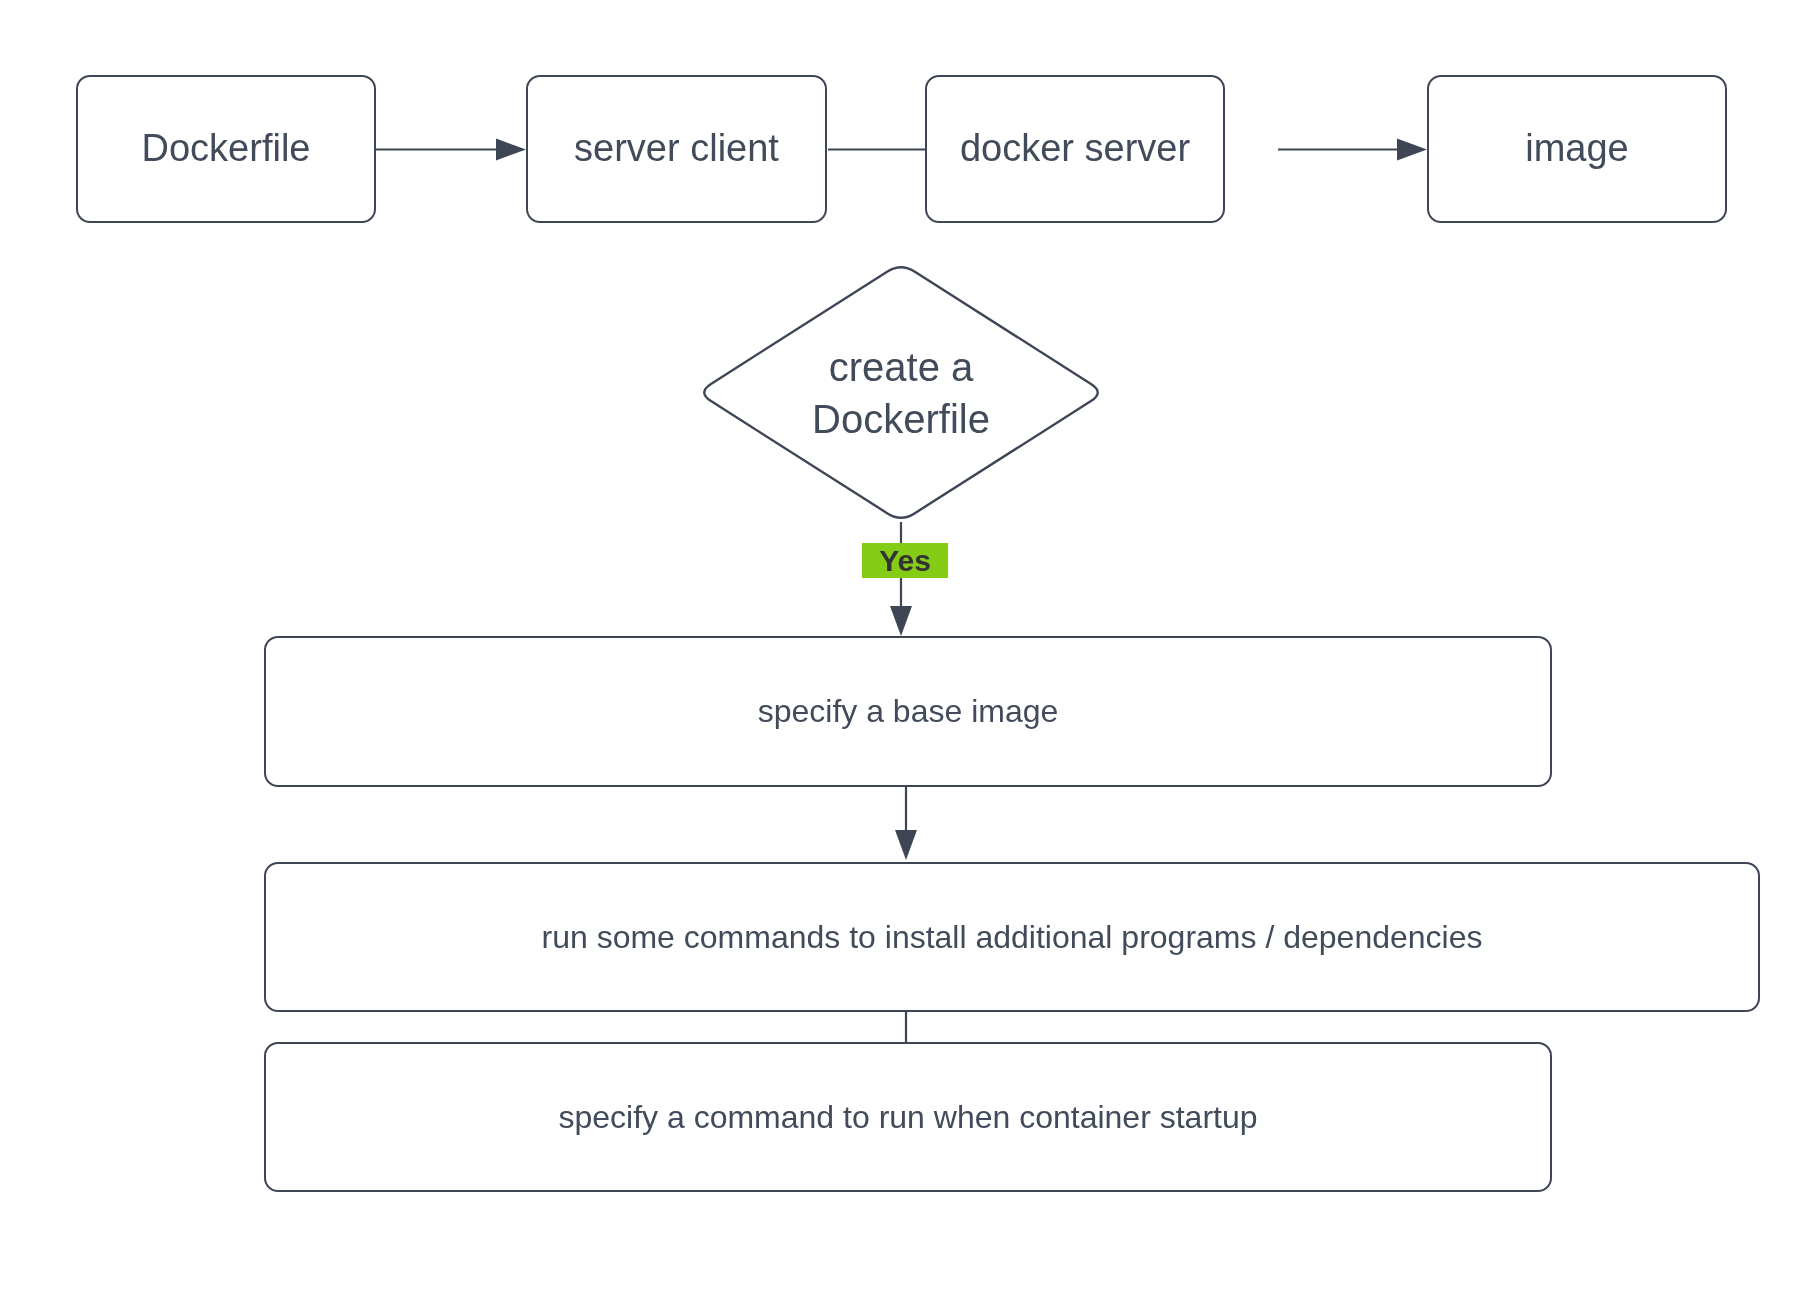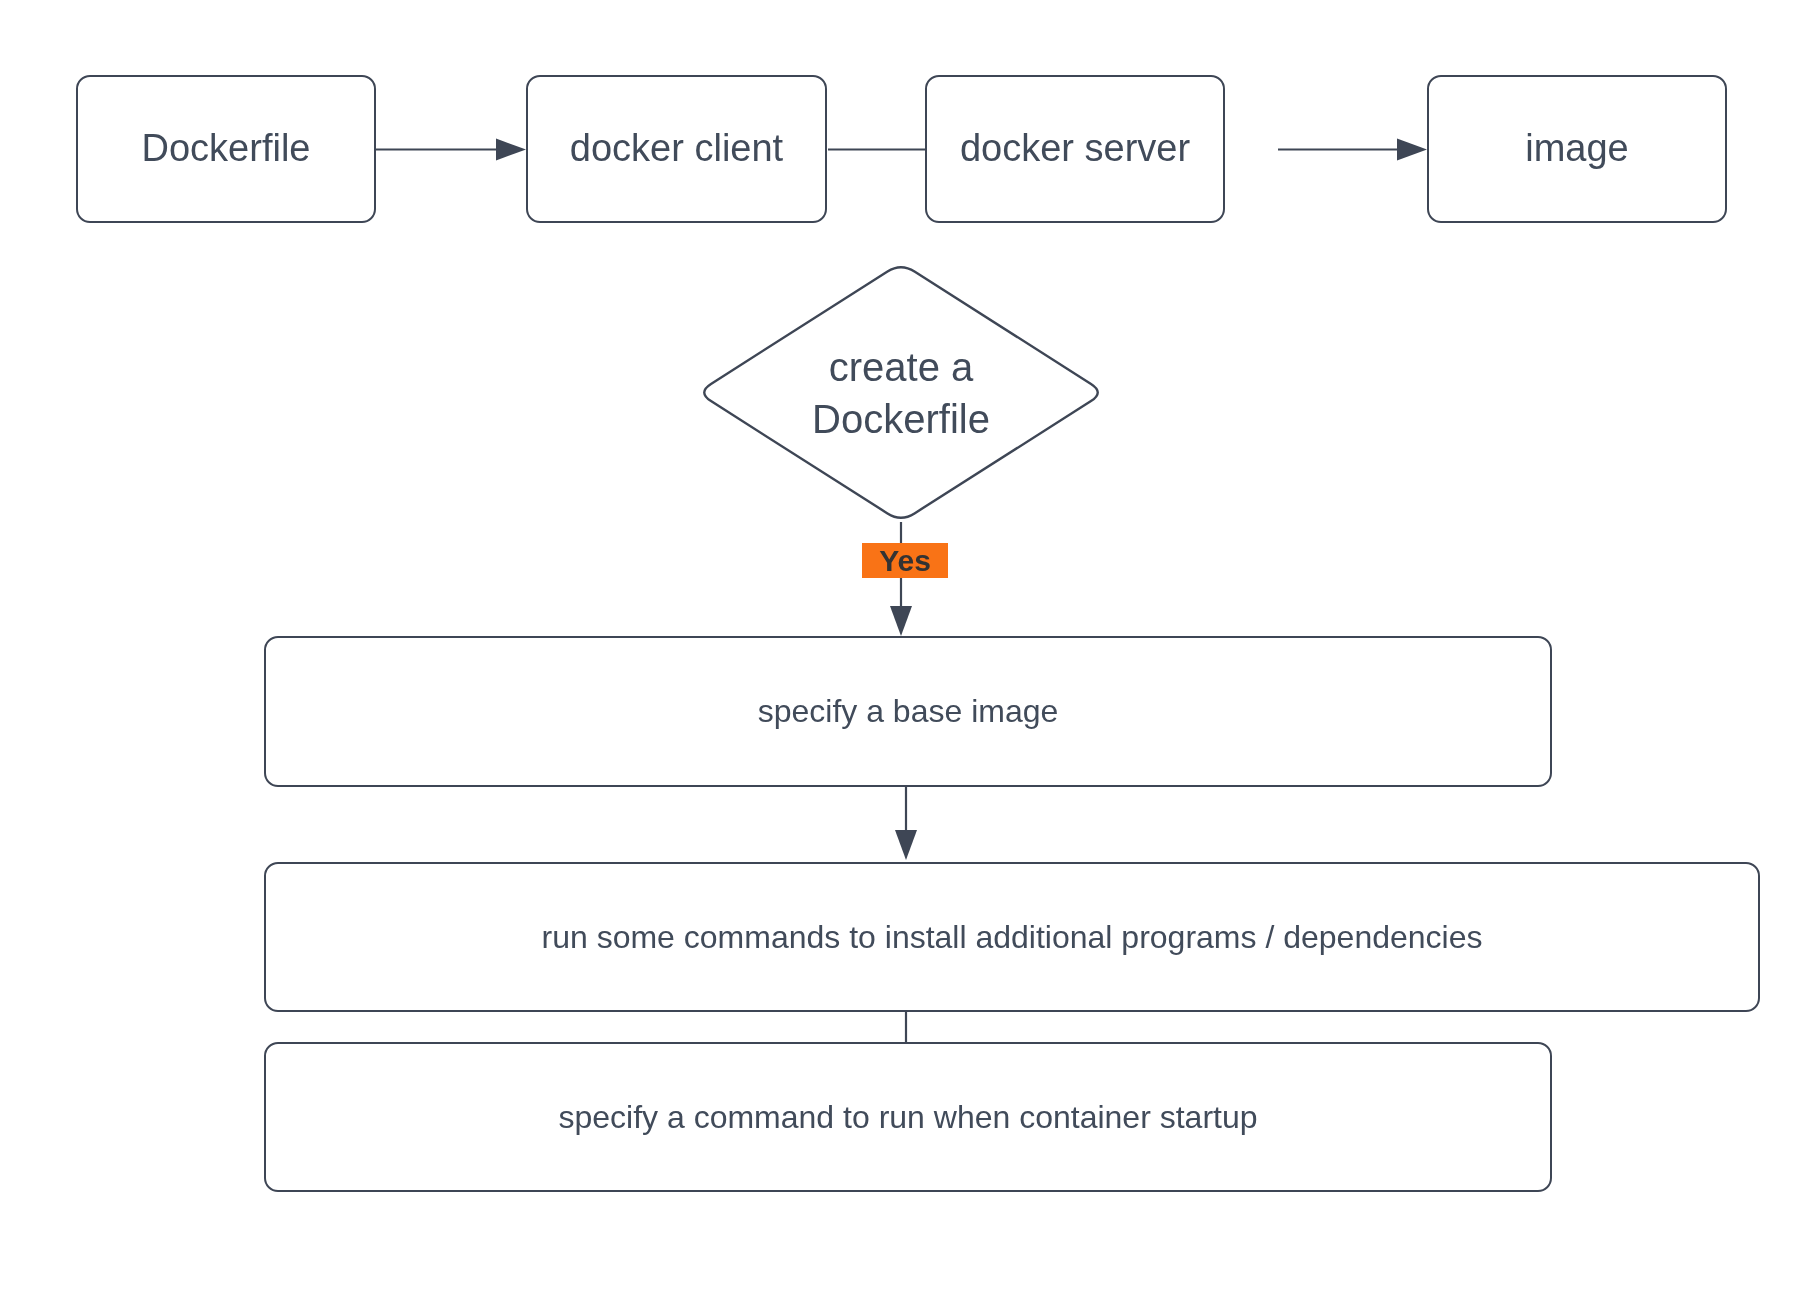--- a/index.html
+++ b/index.html
@@ -28,21 +28,21 @@
     display:flex;align-items:center;justify-content:center;
     font-size:38px;line-height:1.2;text-align:center;
   }
   .node--step{font-size:32px;border-radius:14px;}
   .diamond-label{
     position:absolute;display:flex;flex-direction:column;
     align-items:center;justify-content:center;
     font-size:40px;line-height:1.3;text-align:center;
   }
   .edge-label{
-    position:absolute;background:#f97316;
+    position:absolute;background:#84cc16;
     color:var(--label);font-weight:bold;font-size:30px;
     display:flex;align-items:center;justify-content:center;
     padding:0 4px;
   }
 </style>
 </head>
 <body>
 
 <div class="canvas">
 
@@ -76,21 +76,21 @@
     <g>
       <line class="edge-line" x1="906" y1="1012" x2="906" y2="1057"></line>
       <polygon class="edge-head" points="895,1055 906,1085 917,1055"></polygon>
     </g>
   </svg>
 
   <div class="node" style="left:76px;top:75px;width:300px;height:148px;">
     <span>Dockerfile</span>
   </div>
   <div class="node" style="left:526px;top:75px;width:301px;height:148px;">
-    <span>docker client</span>
+    <span>server client</span>
   </div>
   <div class="node" style="left:925px;top:75px;width:300px;height:148px;">
     <span>docker server</span>
   </div>
   <div class="node" style="left:1427px;top:75px;width:300px;height:148px;">
     <span>image</span>
   </div>
 
   <div class="diamond-label" style="left:721px;top:322px;width:360px;height:141px;">
     <span>create a</span>

